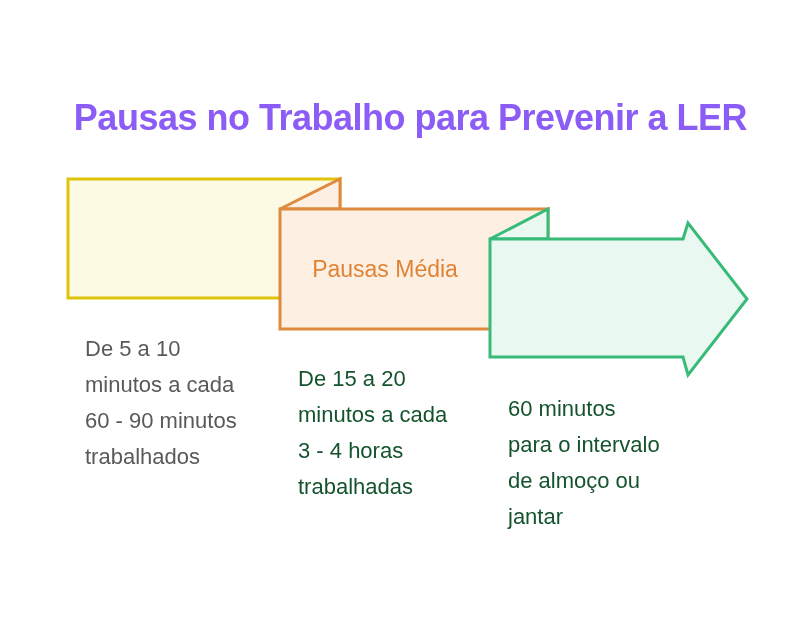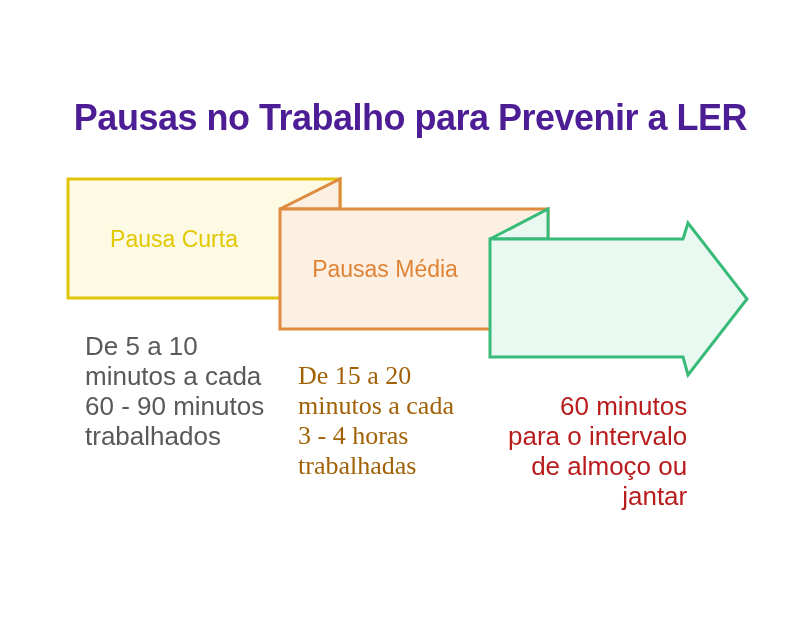--- a/index.html
+++ b/index.html
@@ -31,62 +31,61 @@
     height: 619px;
   }
   .step-label {
     position: absolute;
     transform: translate(-50%, -50%);
     font-size: 23px;
     white-space: nowrap;
   }
   .step-desc {
     position: absolute;
-    font-size: 26px;
-    line-height: 30px;
+    font-size: 22px;
+    line-height: 36px;
     white-space: pre-line;
   }
   .label-curta { left: 174px; top: 239px; }
   .label-media { left: 385px; top: 269px; }
   .label-longa { left: 595px; top: 299px; }
   .desc-curta { left: 85px;  top: 331px; }
   .desc-media { left: 298px; top: 361px; }
   .desc-longa { left: 508px; top: 391px; }
 </style>
 </head>
 <body>
 
 <div class="canvas" style="background-color: rgb(255, 255, 255);">
 
-  <h1 class="title" style="color: #4c1d95; padding-left: 21px;">Pausas no Trabalho para Prevenir a LER</h1>
+  <h1 class="title" style="color: #8b5cf6; padding-left: 21px;">Pausas no Trabalho para Prevenir a LER</h1>
 
   <svg class="graphic" viewBox="0 0 800 619" xmlns="http://www.w3.org/2000/svg">
 
     <rect x="68" y="179" width="272" height="119" stroke-width="3" fill="#fcfae2" stroke="#dfc40a"></rect>
 
     <polygon points="280,209 340,179 340,209" stroke-width="3" stroke-linejoin="miter" fill="#fdf0e2" stroke="#de8a3f"></polygon>
     <rect x="280" y="209" width="268" height="120" stroke-width="3" fill="#fdf0e2" stroke="#de8a3f"></rect>
 
     <polygon points="490,239 548,209 548,239" stroke-width="3" stroke-linejoin="miter" fill="#e9f8f0" stroke="#38ba78"></polygon>
     <polygon points="490,239 683,239 688,223 747,299 688,375 683,357 490,357" stroke-width="3" stroke-linejoin="miter" fill="#e9f8f0" stroke="#38ba78"></polygon>
   </svg>
 
-  <div class="step-label label-curta" style="color: rgb(226, 200, 0);">Pausa Curta</div>
 
   <div class="step-label label-media" style="color: rgb(223, 131, 54);">Pausas Média</div>
 
 
   <div class="step-desc desc-curta" style="color: rgb(89, 89, 89);">De 5 a 10
 minutos a cada
 60 - 90 minutos
 trabalhados</div>
 
-  <div class="step-desc desc-media" style="color: #a16207; font-family: Liberation Serif, serif;">De 15 a 20
+  <div class="step-desc desc-media" style="color: #14532d;">De 15 a 20
 minutos a cada
 3 - 4 horas
 trabalhadas</div>
 
-  <div class="step-desc desc-longa" style="color: #b91c1c; text-align: right;">60 minutos
+  <div class="step-desc desc-longa" style="color: #14532d;">60 minutos
 para o intervalo
 de almoço ou
 jantar</div>
 
 </div>
 
 </body></html>

